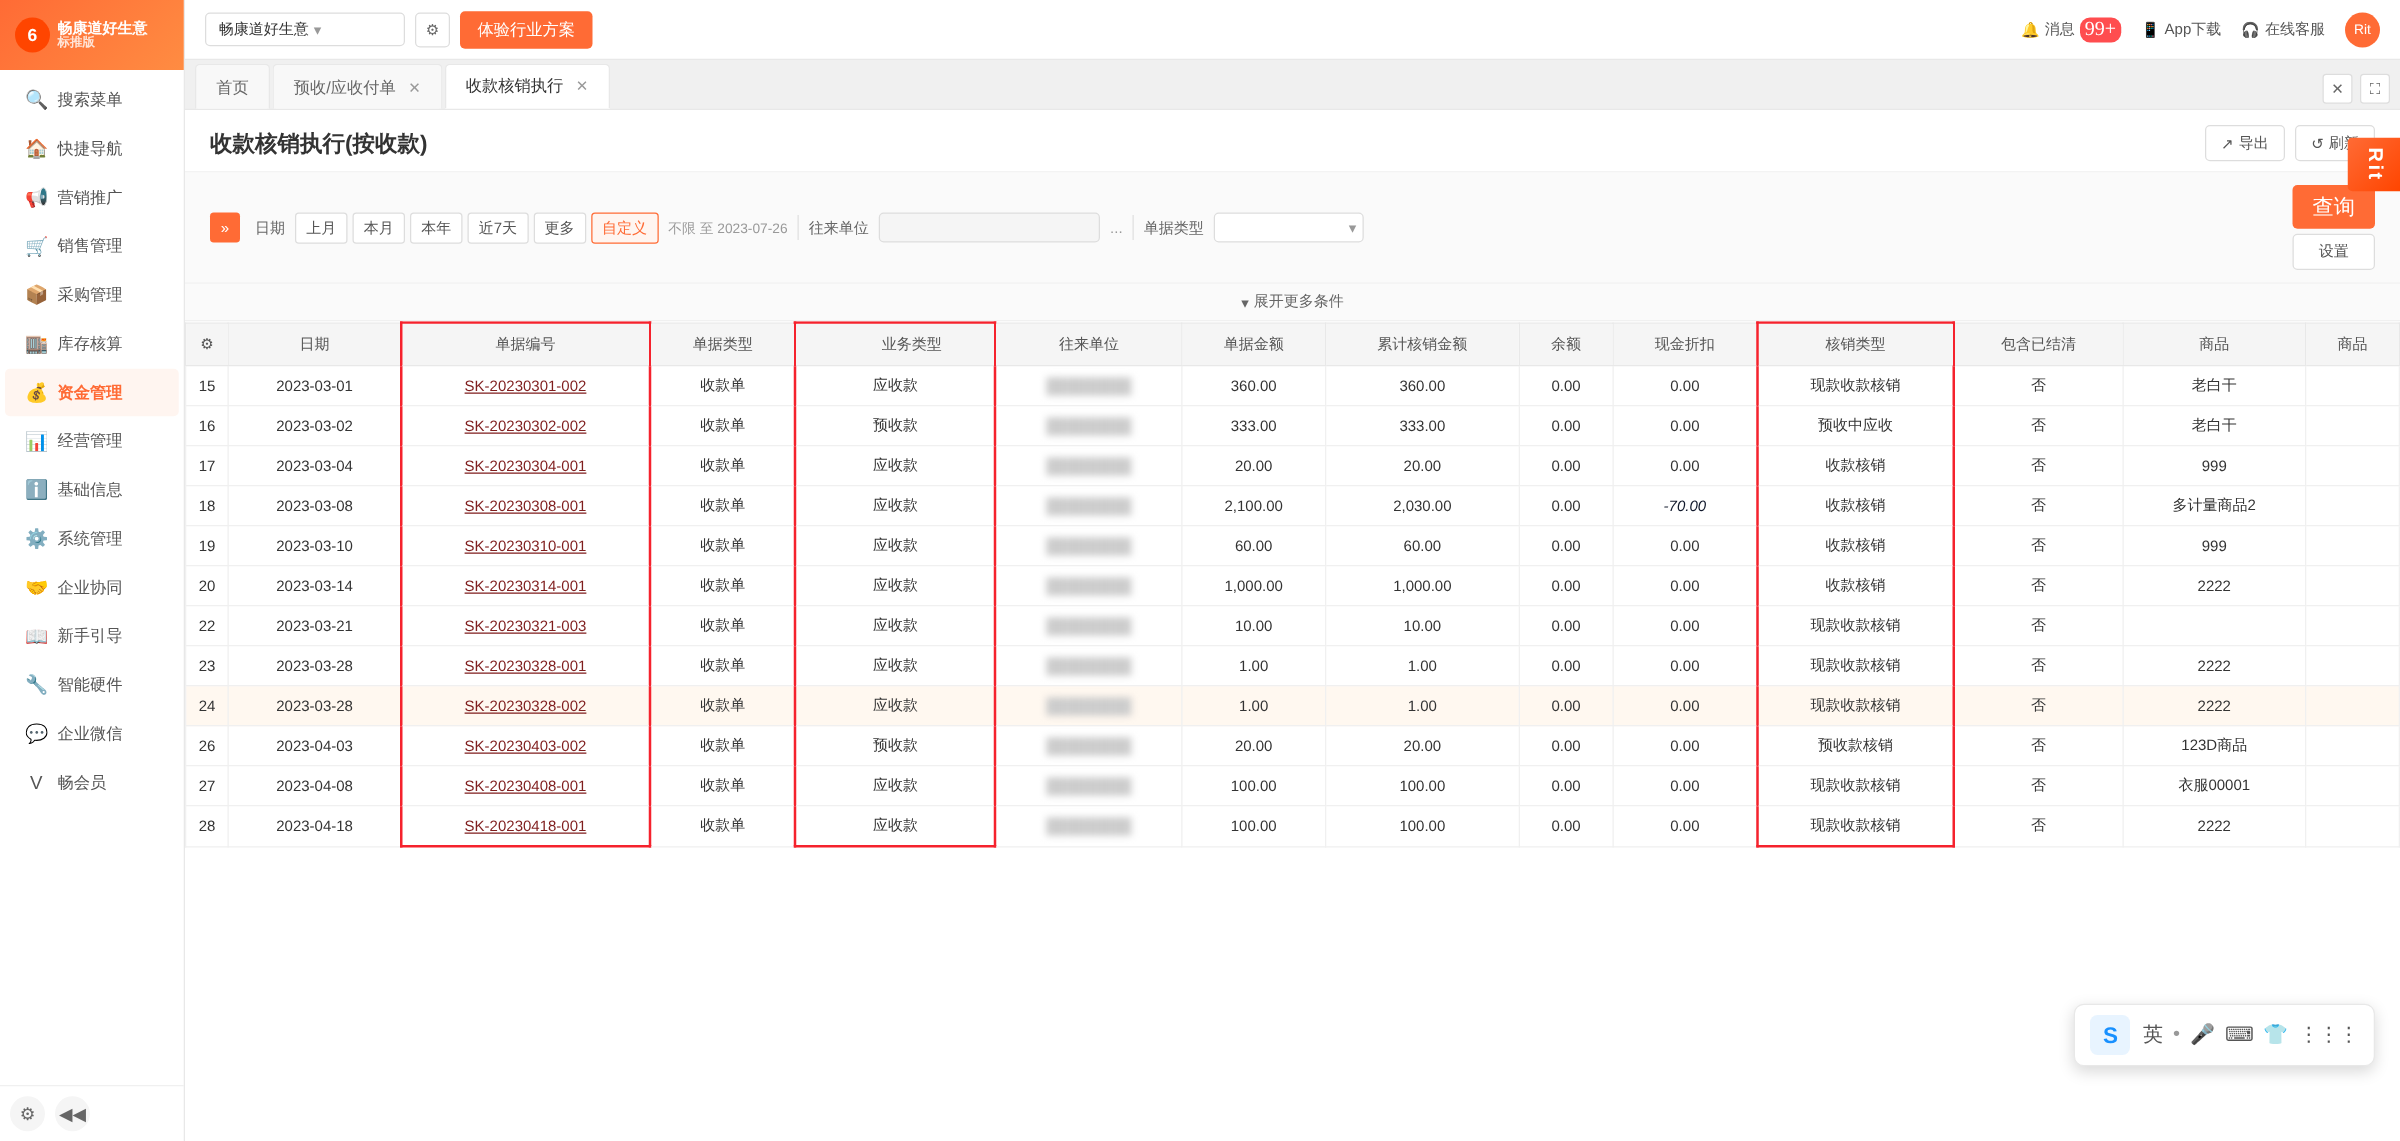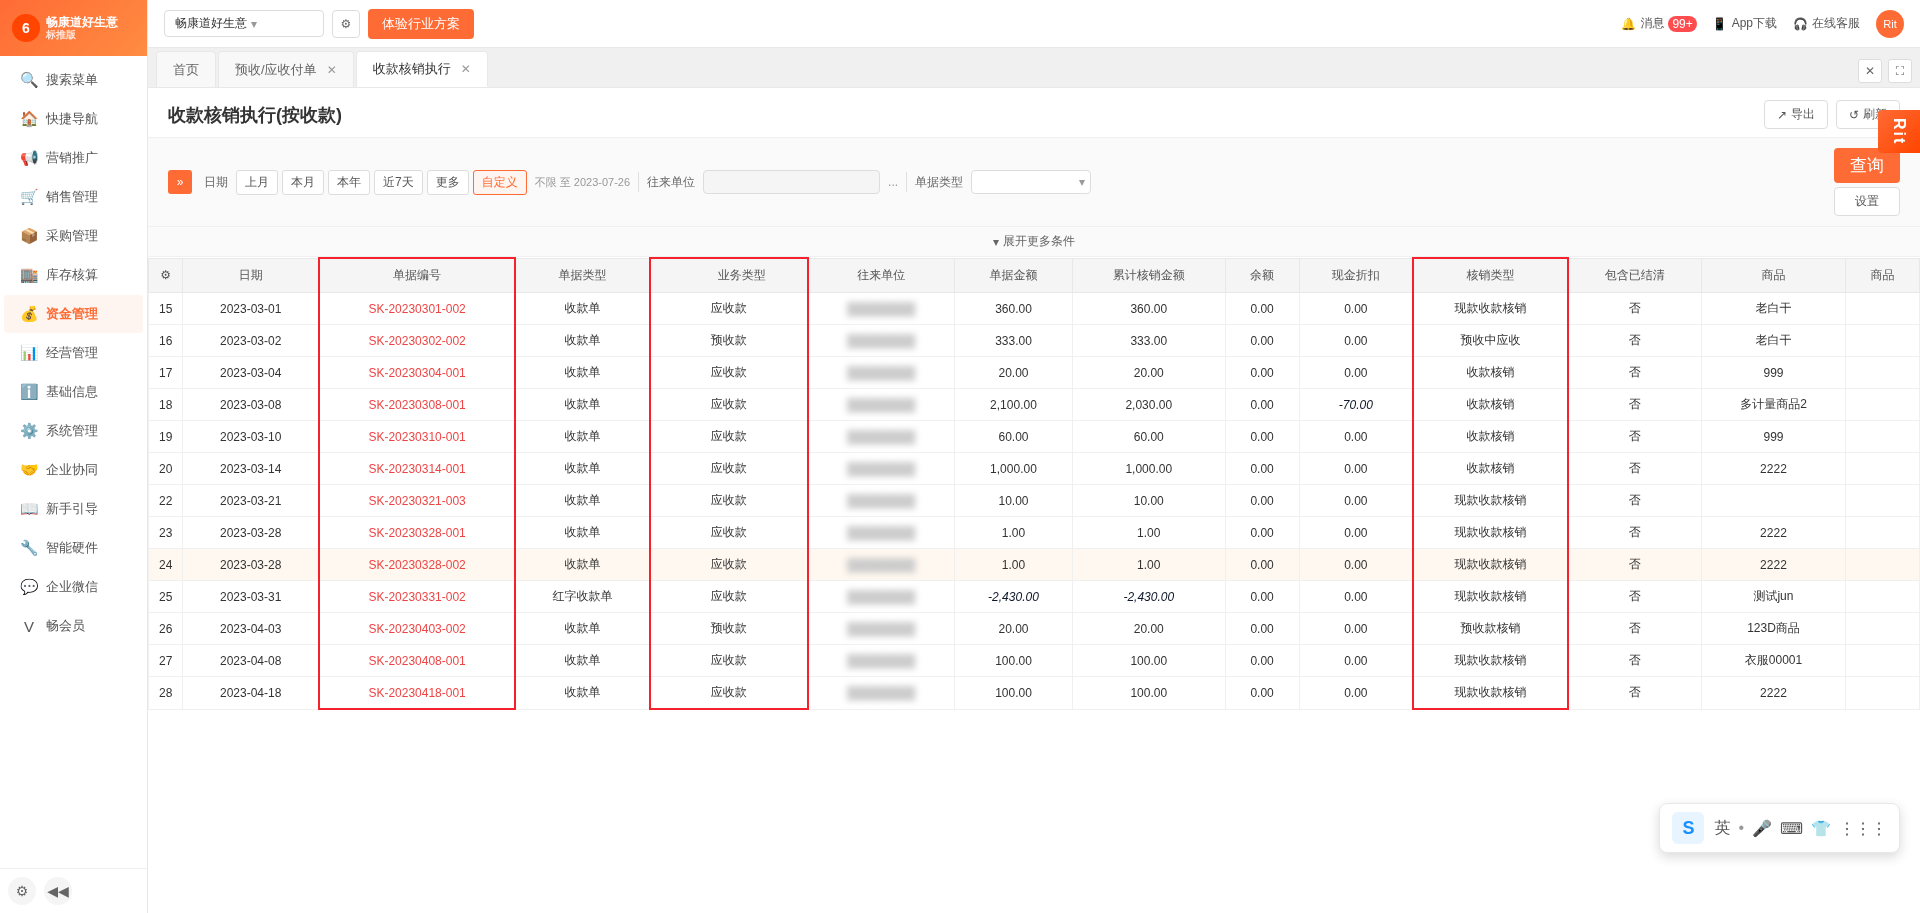--- a/index.html
+++ b/index.html
@@ -95,22 +95,22 @@
     .btn-industry {
       background: #ff6b35; color: white;
       border: none; border-radius: 4px;
       padding: 6px 14px; cursor: pointer;
       font-size: 13px;
     }
     .topbar-right { display: flex; align-items: center; gap: 16px; }
     .topbar-right-item { display: flex; align-items: center; gap: 4px; cursor: pointer; color: #555; font-size: 12px; }
     .badge {
       background: #ff4d4f; color: white;
-      font-size: 12px; border-radius: 8px;
-      padding: 1px 4px; min-width: 16px; text-align: left;
+      font-size: 16px; border-radius: 8px;
+      padding: 1px 4px; min-width: 16px; text-align: left; font-family: Liberation Serif, serif;
     }
     .topbar-avatar {
       width: 28px; height: 28px;
       border-radius: 50%;
       background: #ff6b35;
       display: flex; align-items: center; justify-content: center;
       color: white; font-size: 11px;
     }
 
     
@@ -237,21 +237,21 @@
       white-space: nowrap;
     }
     td {
       padding: 7px 10px;
       text-align: center;
       border: 1px solid #f0f0f0;
       color: #333;
       white-space: nowrap;
     }
     tr.highlighted td { background: #fff8f0; }
-    .link-text { color: #ef4444; cursor: pointer; }
+    .link-text { color: #7f1d1d; text-decoration: underline; cursor: pointer; }
     .negative { color: #0f172a; font-style: italic; }
     .col-settings { width: 32px; }
 
     
     tr.summary-row td { background: #fafafa; font-weight: bold; border-top: 2px solid #e8e8e8; }
 
     
     ::-webkit-scrollbar { width: 6px; height: 6px; }
     ::-webkit-scrollbar-thumb { background: #ccc; border-radius: 3px; }
 
@@ -657,38 +657,20 @@
     <td class="">1.00</td>
     <td class="">1.00</td>
     <td>0.00</td>
     <td class="">0.00</td>
     <td style="border-left:2px solid #f5222d;border-right:2px solid #f5222d;">现款收款核销</td>
     <td>否</td>
     <td>2222</td>
     <td></td>
   </tr>
             <tr>
-    <td>25</td>
-    <td>2023-03-31</td>
-    <td style="border-left:2px solid #f5222d;border-right:2px solid #f5222d;">
-      <span class="link-text">SK-20230331-002</span>
-    </td>
-    <td>红字收款单</td>
-    <td style="border-left:2px solid #f5222d;border-right:2px solid #f5222d;">应收款</td>
-    <td><span class="blurred">████████</span></td>
-    <td class="negative">-2,430.00</td>
-    <td class="negative">-2,430.00</td>
-    <td>0.00</td>
-    <td class="">0.00</td>
-    <td style="border-left:2px solid #f5222d;border-right:2px solid #f5222d;">现款收款核销</td>
-    <td>否</td>
-    <td>测试jun</td>
-    <td></td>
-  </tr>
-            <tr>
     <td>26</td>
     <td>2023-04-03</td>
     <td style="border-left:2px solid #f5222d;border-right:2px solid #f5222d;">
       <span class="link-text">SK-20230403-002</span>
     </td>
     <td>收款单</td>
     <td style="border-left:2px solid #f5222d;border-right:2px solid #f5222d;">预收款</td>
     <td><span class="blurred">████████</span></td>
     <td class="">20.00</td>
     <td class="">20.00</td>

